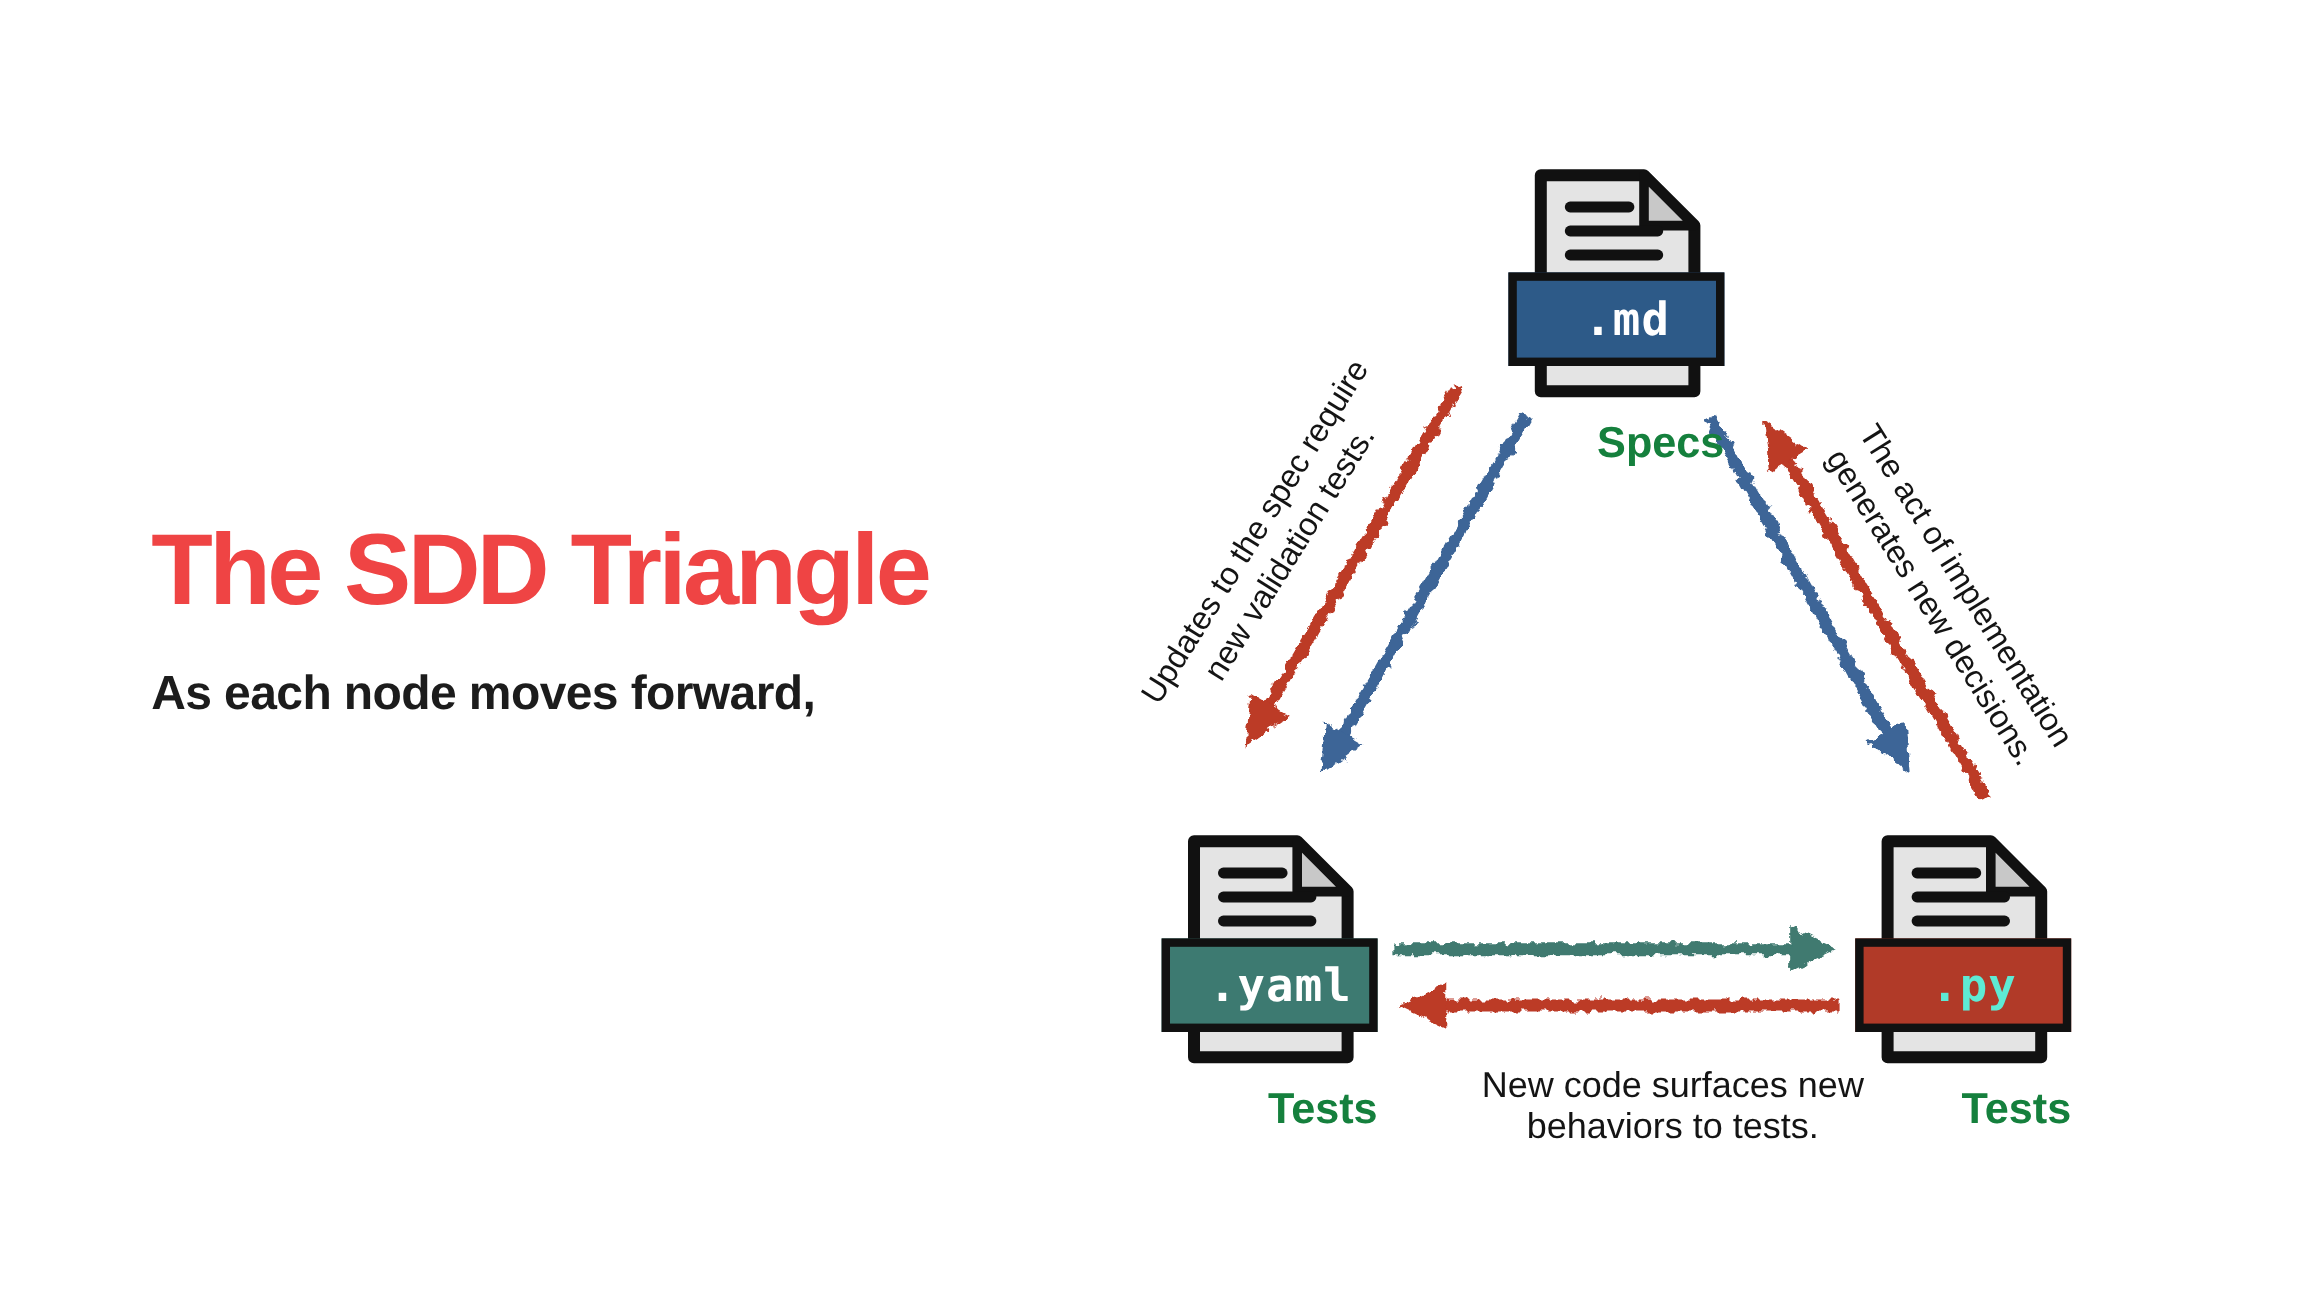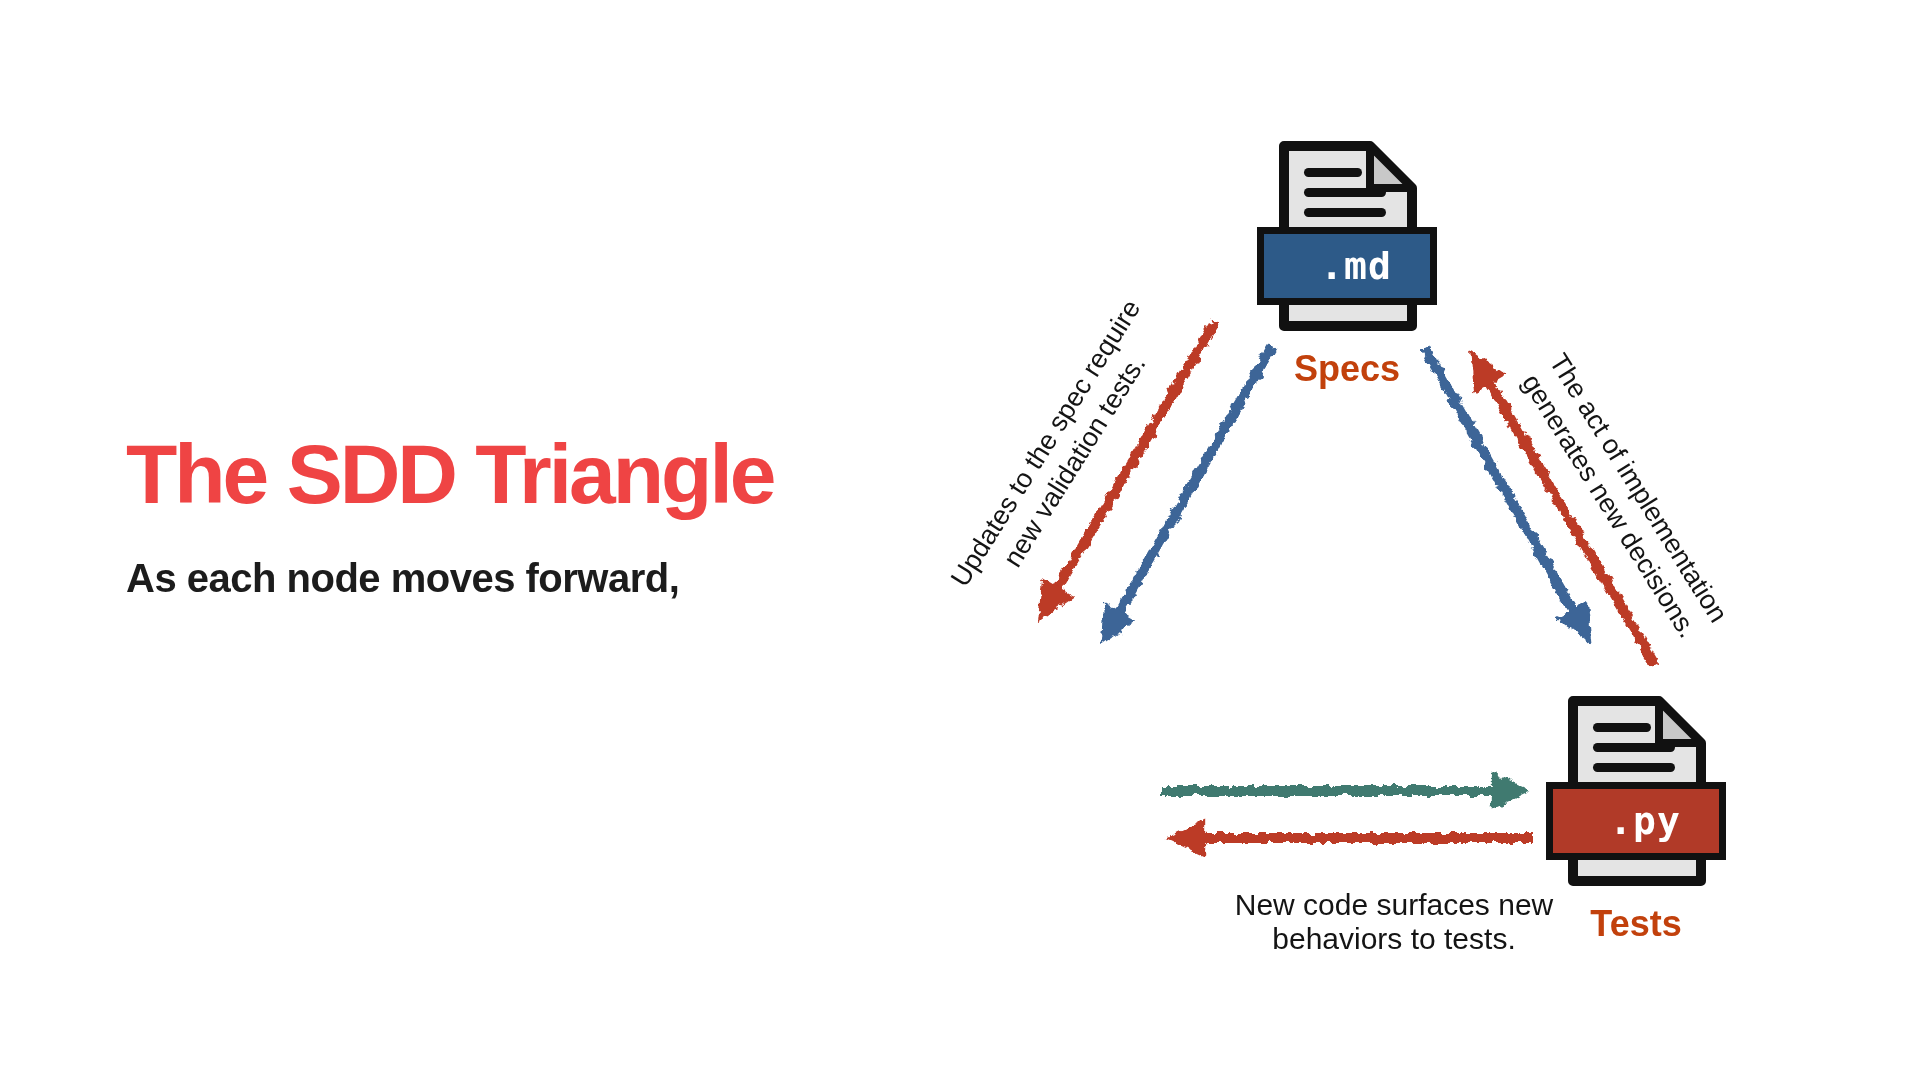--- a/index.html
+++ b/index.html
@@ -43,24 +43,24 @@
     display:flex;align-items:center;justify-content:center;
     font-family:"DejaVu Sans Mono", monospace;
     font-weight:700;
     font-size:38px;
     letter-spacing:1px;
     padding-left:18px;
   }
   .node-label{
     position:absolute;left:0;top:210px;
     width:180px;
-    text-align:center;
+    text-align:right;
     font-size:36px;
     font-weight:700;
-    color:#c2410c;
+    color:#15803d;
   }
 
   
   .edge-note{
     position:absolute;
     font-size:27px;
     line-height:34px;
     text-align:center;
     white-space:nowrap;
     color:#141414;
@@ -121,30 +121,43 @@
       <rect x="30" y="30" width="58" height="9" rx="4.5" style="fill: rgb(17, 17, 17);"></rect>
       <rect x="30" y="50" width="82" height="9" rx="4.5" style="fill: rgb(17, 17, 17);"></rect>
       <rect x="30" y="70" width="82" height="9" rx="4.5" style="fill: rgb(17, 17, 17);"></rect>
     </svg>
     <div class="banner" style="background-color: rgb(45, 90, 136); color: rgb(255, 255, 255);">
       <span>.md</span>
     </div>
     <div class="node-label">Specs</div>
   </div>
 
+  <div class="file-node" style="left:968px;top:693px;">
+    <svg class="doc-svg" width="146" height="196" viewBox="0 0 146 196">
+      <path d="M10 8 H96 L138 50 V188 H10 Z" stroke-width="10" stroke-linejoin="round" style="fill: rgb(228, 228, 228); stroke: rgb(17, 17, 17);"></path>
+      <path d="M96 8 V50 H138 Z" stroke-width="8" stroke-linejoin="round" style="fill: rgb(200, 200, 200); stroke: rgb(17, 17, 17);"></path>
+      <rect x="30" y="30" width="58" height="9" rx="4.5" style="fill: rgb(17, 17, 17);"></rect>
+      <rect x="30" y="50" width="82" height="9" rx="4.5" style="fill: rgb(17, 17, 17);"></rect>
+      <rect x="30" y="70" width="82" height="9" rx="4.5" style="fill: rgb(17, 17, 17);"></rect>
+    </svg>
+    <div class="banner" style="background-color: rgb(61, 122, 113); color: rgb(255, 255, 255);">
+      <span>.yaml</span>
+    </div>
+    <div class="node-label">Tests</div>
+  </div>
 
   <div class="file-node" style="left:1546px;top:693px;">
     <svg class="doc-svg" width="146" height="196" viewBox="0 0 146 196">
       <path d="M10 8 H96 L138 50 V188 H10 Z" stroke-width="10" stroke-linejoin="round" style="fill: rgb(228, 228, 228); stroke: rgb(17, 17, 17);"></path>
       <path d="M96 8 V50 H138 Z" stroke-width="8" stroke-linejoin="round" style="fill: rgb(200, 200, 200); stroke: rgb(17, 17, 17);"></path>
       <rect x="30" y="30" width="58" height="9" rx="4.5" style="fill: rgb(17, 17, 17);"></rect>
       <rect x="30" y="50" width="82" height="9" rx="4.5" style="fill: rgb(17, 17, 17);"></rect>
       <rect x="30" y="70" width="82" height="9" rx="4.5" style="fill: rgb(17, 17, 17);"></rect>
     </svg>
-    <div class="banner" style="background-color: rgb(177, 58, 40); color: #ffffff;">
+    <div class="banner" style="background-color: rgb(177, 58, 40); color: #5eead4;">
       <span>.py</span>
     </div>
     <div class="node-label">Tests</div>
   </div>
 
   <div class="edge-note note-left">
     <div>Updates to the spec require</div>
     <div>new validation tests.</div>
   </div>
 

